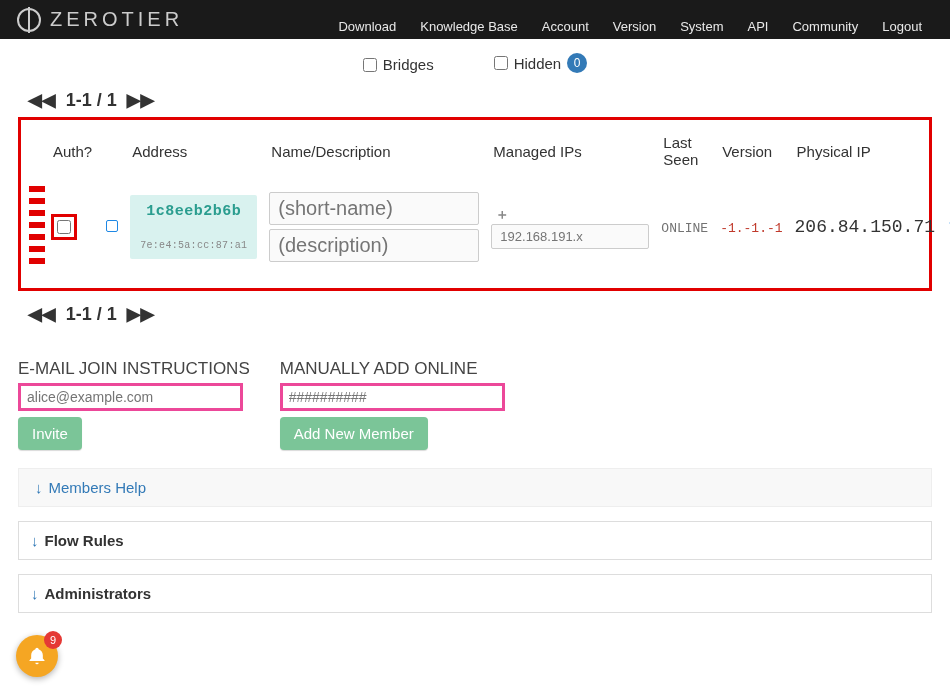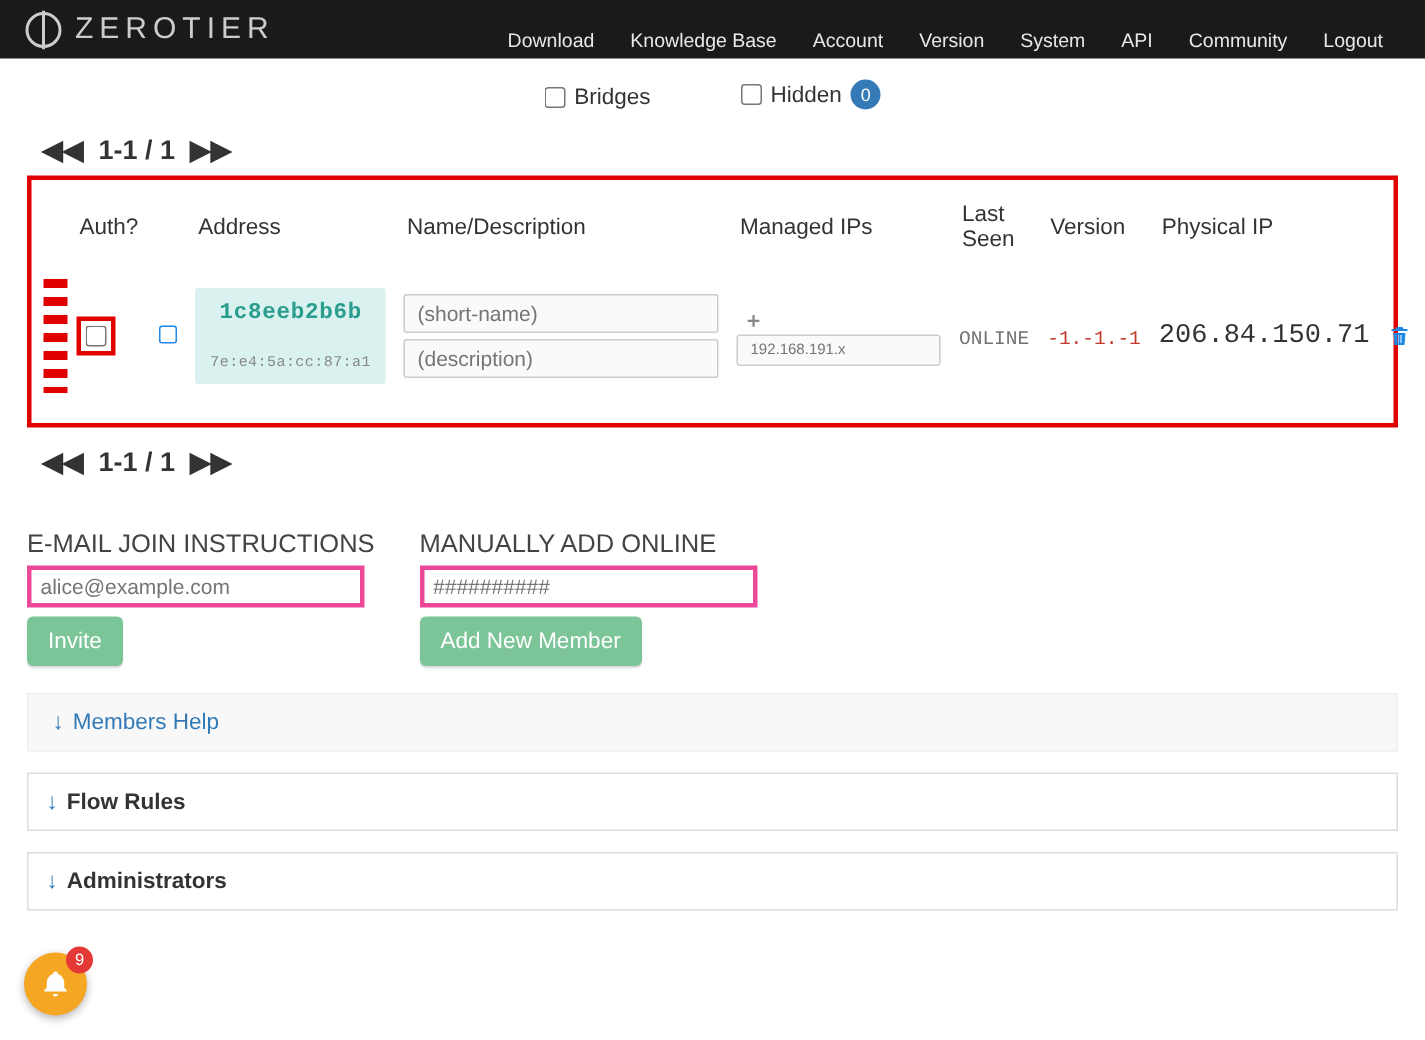--- a/index.html
+++ b/index.html
@@ -56,24 +56,24 @@
 
   .addr-cell {
     background:#d9f2ef; padding:8px 10px; border-radius:2px;
     font-family: "Courier New", monospace; text-align:center; display:inline-block;
     min-width:100px;
   }
   .addr-main { color:#2a9d8f; font-size:15px; font-weight:600; letter-spacing:0.5px; }
   .addr-sub { font-size:10px; color:#888; margin-top:20px; letter-spacing:0.3px; }
 
   .text-input {
-    border:1px solid #ccc; background:#fafafa; padding:4px 8px; font-size:14px;
+    border:1px solid #ccc; background:#fafafa; padding:4px 8px; font-size:20px;
     width:210px; color:#555; border-radius:2px;
   }
-  .text-input.small { width:136px; font-size:10px; }
+  .text-input.small { width:158px; font-size:13px; }
 
   .plus-btn { color:#888; font-size:14px; font-weight:700; cursor:pointer; padding:0 4px; }
 
   .status-online { color:#737373; font-family:"Courier New",monospace; font-size:13px; }
   .version-neg { color:#c0392b; font-family:"Courier New",monospace; font-size:13px; }
   .ip-phys { font-family:"Courier New",monospace; font-size:18px; color:#333; }
 
   .act-icon { color:#1e88e5; font-size:16px; cursor:pointer; padding:0 4px; }
   .act-icon svg { width:16px; height:16px; fill:#1e88e5; display:block; }
 

